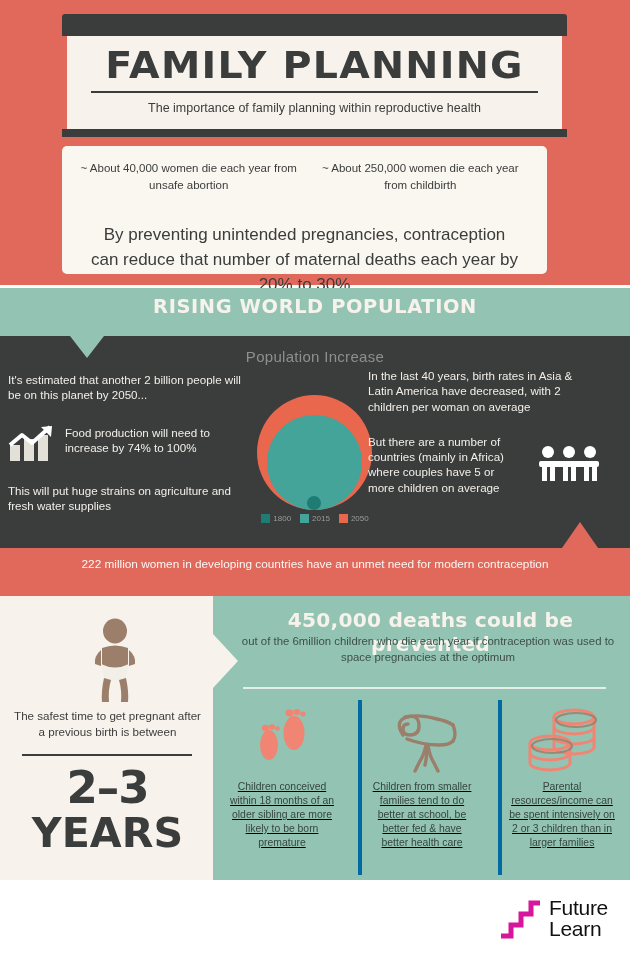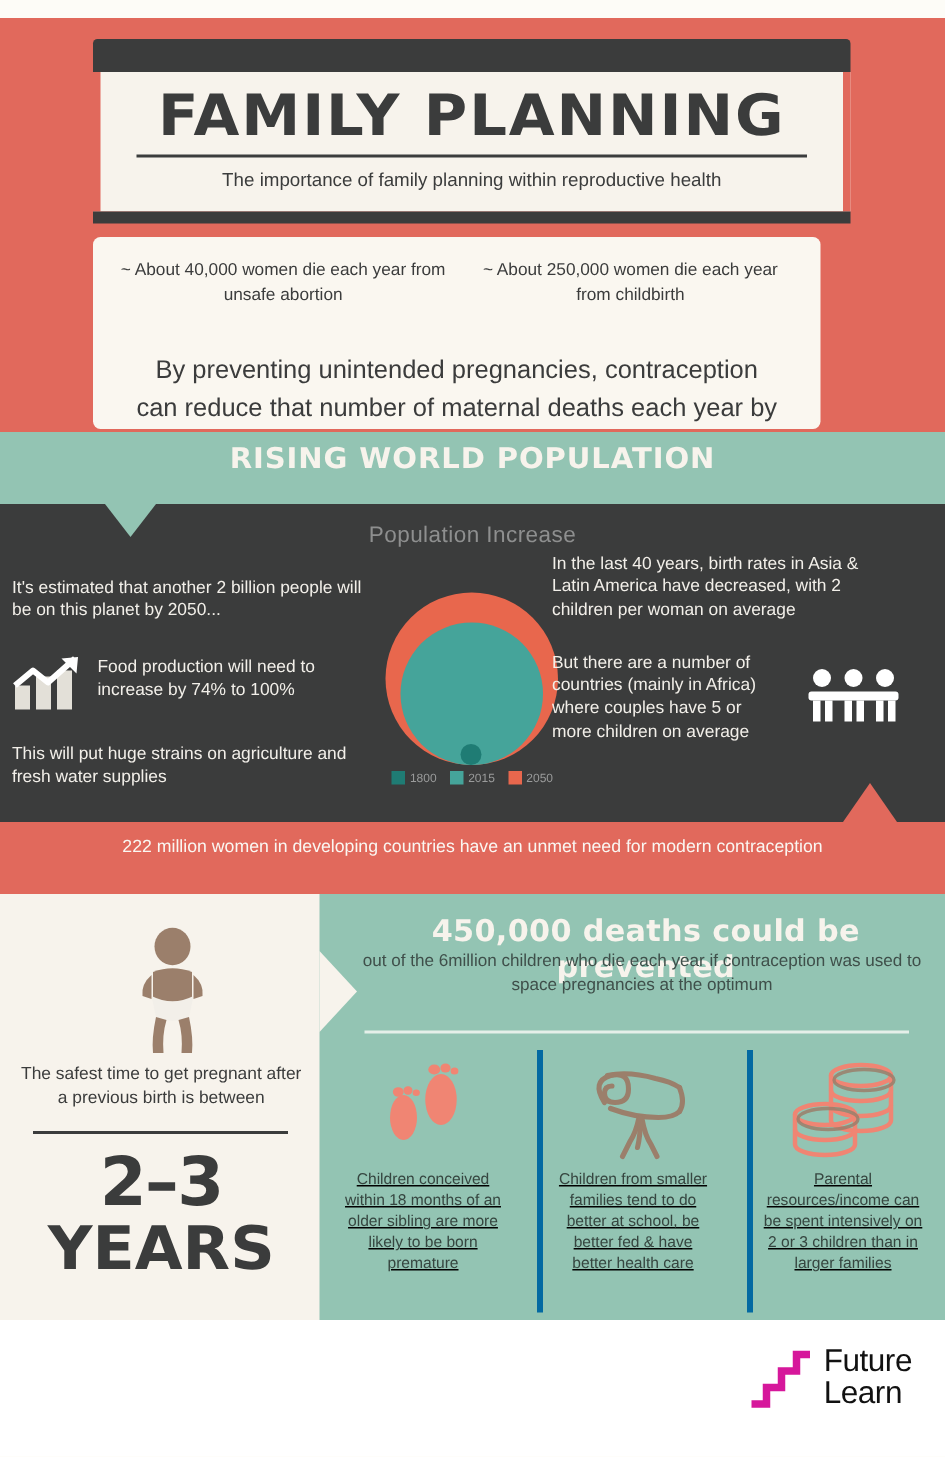--- a/index.html
+++ b/index.html
@@ -6,21 +6,21 @@
   html,body { background:#ffffff; }
   body {
     width:630px; height:971px; position:relative; overflow:hidden;
     font-family:"Liberation Sans", sans-serif;
     background:#fdfcf7;
   }
   .infographic { position:absolute; inset:0; }
 
   
   .sec-hero {
-    position:absolute; left:0; top:12px; width:630px; height:285px;
+    position:absolute; left:0; top:0; width:630px; height:285px;
     background:#e1695c;
   }
   .hero-card {
     position:absolute; left:62px; top:14px; width:505px;
   }
   .hero-topbar {
     height:22px; background:#3b3c3c; border-radius:3px 3px 0 0;
   }
   .hero-titlebox {
     background:#f7f3ec; padding:10px 18px 12px 18px;
@@ -73,21 +73,21 @@
   }
   .notch-up {
     position:absolute; left:562px; bottom:0; width:0; height:0;
     border-left:18px solid transparent; border-right:18px solid transparent;
     border-bottom:26px solid #e1695c;
   }
   .dark-subtitle {
     position:absolute; left:0; right:0; top:12px; text-align:center;
     font-size:15px; color:#8e8f8f; letter-spacing:0.3px;
   }
-  .dark-left { position:absolute; left:8px; top:48px; width:245px; color:#f2efe9; }
+  .dark-left { position:absolute; left:8px; top:36px; width:245px; color:#f2efe9; }
   .dark-right { position:absolute; left:368px; top:32px; width:232px; color:#f2efe9; }
   .d-text { font-size:11.6px; line-height:1.32; }
   .d-block { display:flex; align-items:flex-start; gap:9px; margin-top:22px; }
   .d-block-r { display:flex; align-items:center; gap:20px; margin-top:20px; }
 
   .icon-growth { width:48px; height:38px; flex:0 0 48px; }
   .icon-people { width:62px; height:38px; flex:0 0 62px; }
 
   
   .circles { position:absolute; left:255px; top:48px; width:120px; height:140px; }

